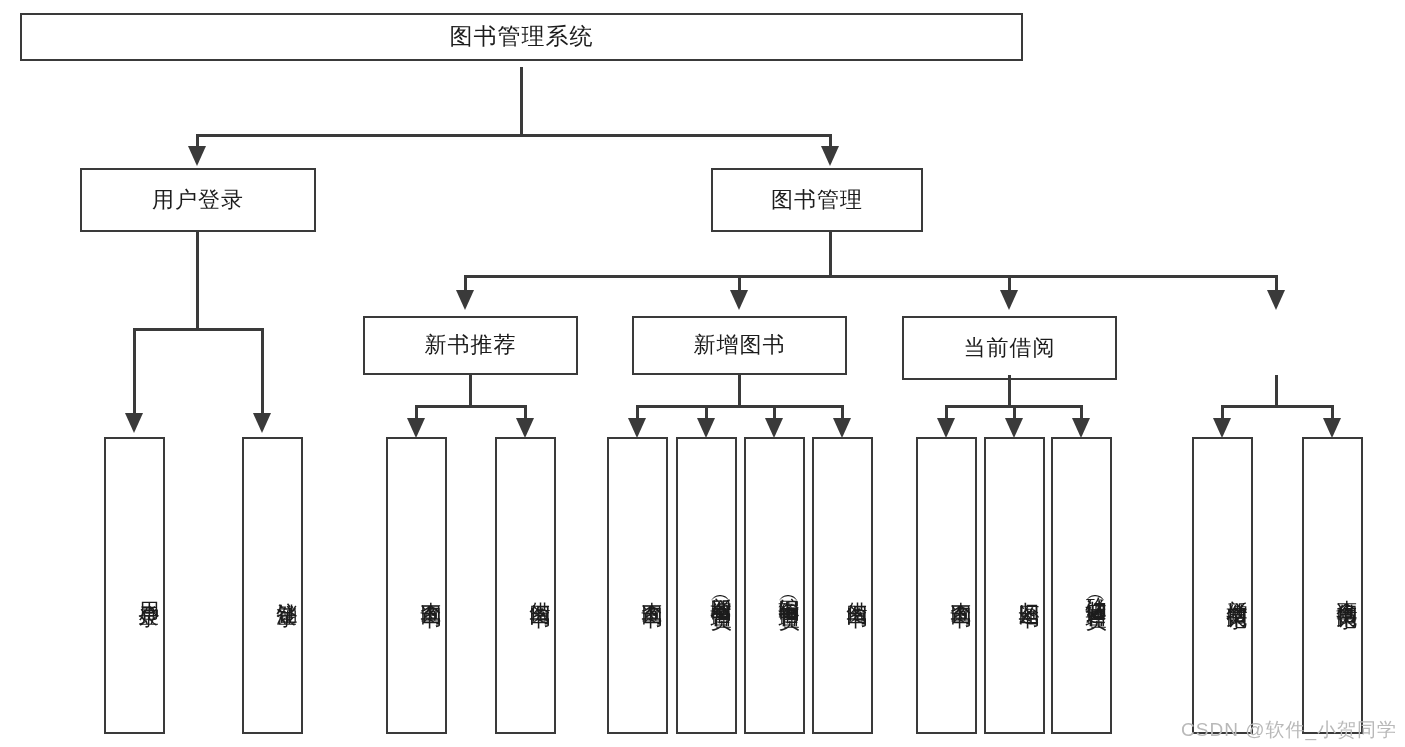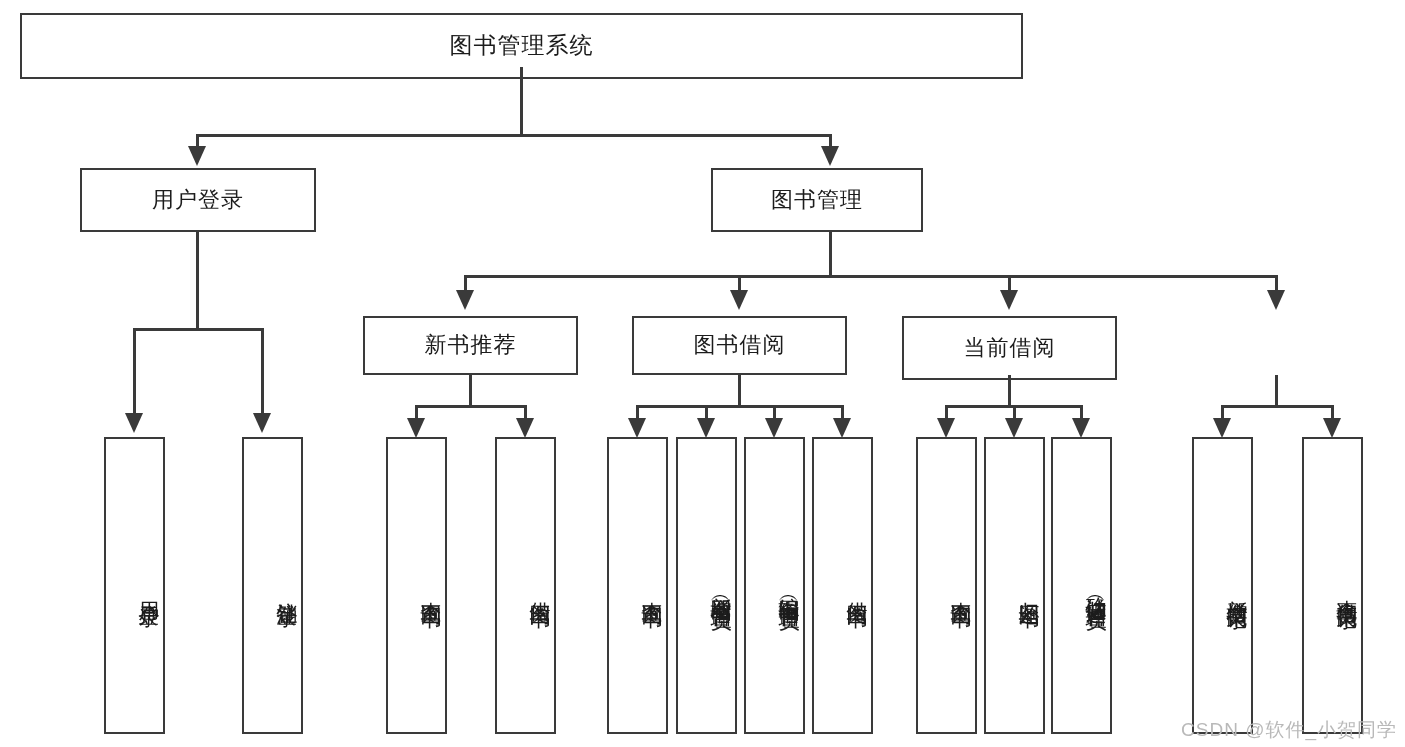--- a/index.html
+++ b/index.html
@@ -71,21 +71,21 @@
     letter-spacing:1px;
     white-space:nowrap;
     pointer-events:none;
   }
 </style>
 </head>
 <body>
 
 <div id="canvas">
 
-  <div class="node h root" style="left:20px;top:13px;width:1003px;height:66px;">
+  <div class="node h root" style="left:20px;top:13px;width:1003px;height:48px;">
     <span class="txt">图书管理系统</span>
   </div>
 
   <div class="vline" style="left:520px;top:67px;width:3px;height:69px;"></div>
   <div class="hline" style="left:196px;top:134px;width:636px;height:3px;"></div>
 
   <div class="vline" style="left:196px;top:134px;width:3px;height:16px;"></div>
   <div class="arrow" style="left:188px;top:146px;"></div>
 
   <div class="vline" style="left:829px;top:134px;width:3px;height:16px;"></div>
@@ -117,21 +117,21 @@
   <div class="vline" style="left:1008px;top:275px;width:3px;height:18px;"></div>
   <div class="arrow" style="left:1000px;top:290px;"></div>
 
   <div class="vline" style="left:1275px;top:275px;width:3px;height:18px;"></div>
   <div class="arrow" style="left:1267px;top:290px;"></div>
 
   <div class="node h" style="left:363px;top:316px;width:215px;height:59px;">
     <span class="txt">新书推荐</span>
   </div>
   <div class="node h" style="left:632px;top:316px;width:215px;height:59px;">
-    <span class="txt">图书借阅</span>
+    <span class="txt">新增图书</span>
   </div>
   <div class="node h" style="left:902px;top:316px;width:215px;height:64px;">
     <span class="txt">当前借阅</span>
   </div>
 
   <div class="vline" style="left:469px;top:375px;width:3px;height:33px;"></div>
   <div class="hline" style="left:415px;top:405px;width:112px;height:3px;"></div>
   <div class="vline" style="left:415px;top:405px;width:3px;height:18px;"></div>
   <div class="arrow" style="left:407px;top:418px;"></div>
   <div class="vline" style="left:524px;top:405px;width:3px;height:18px;"></div>

